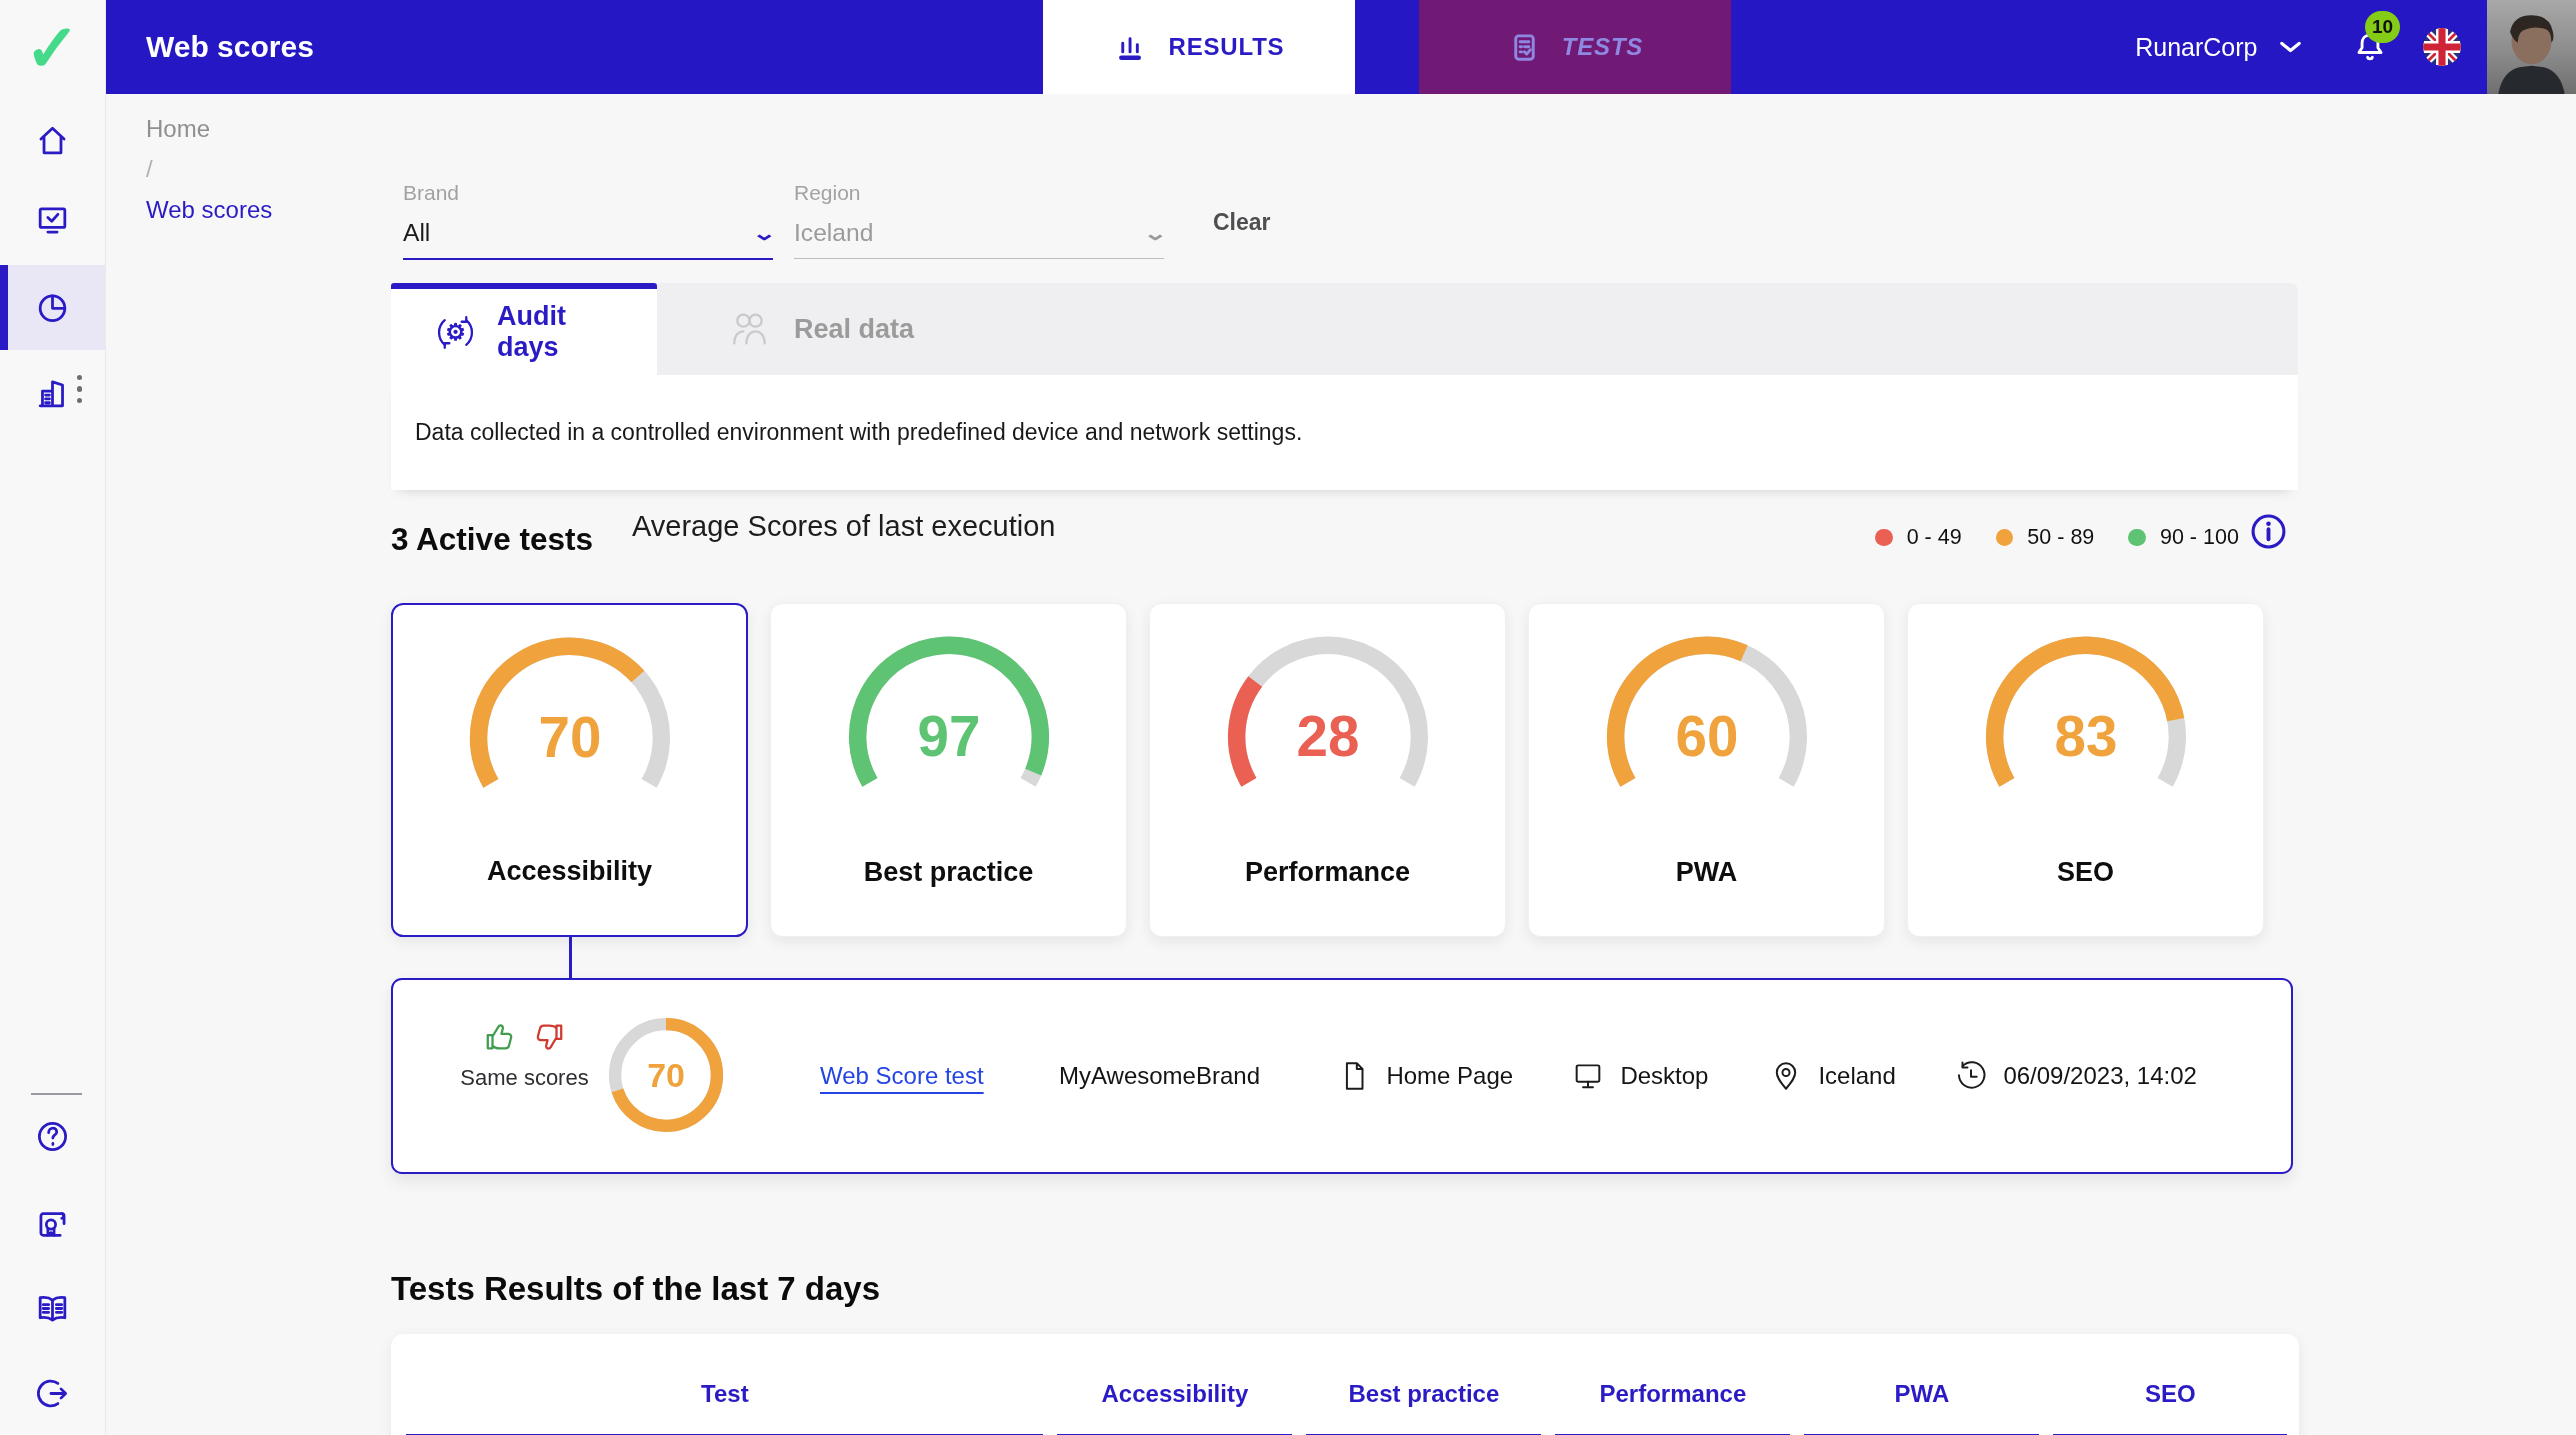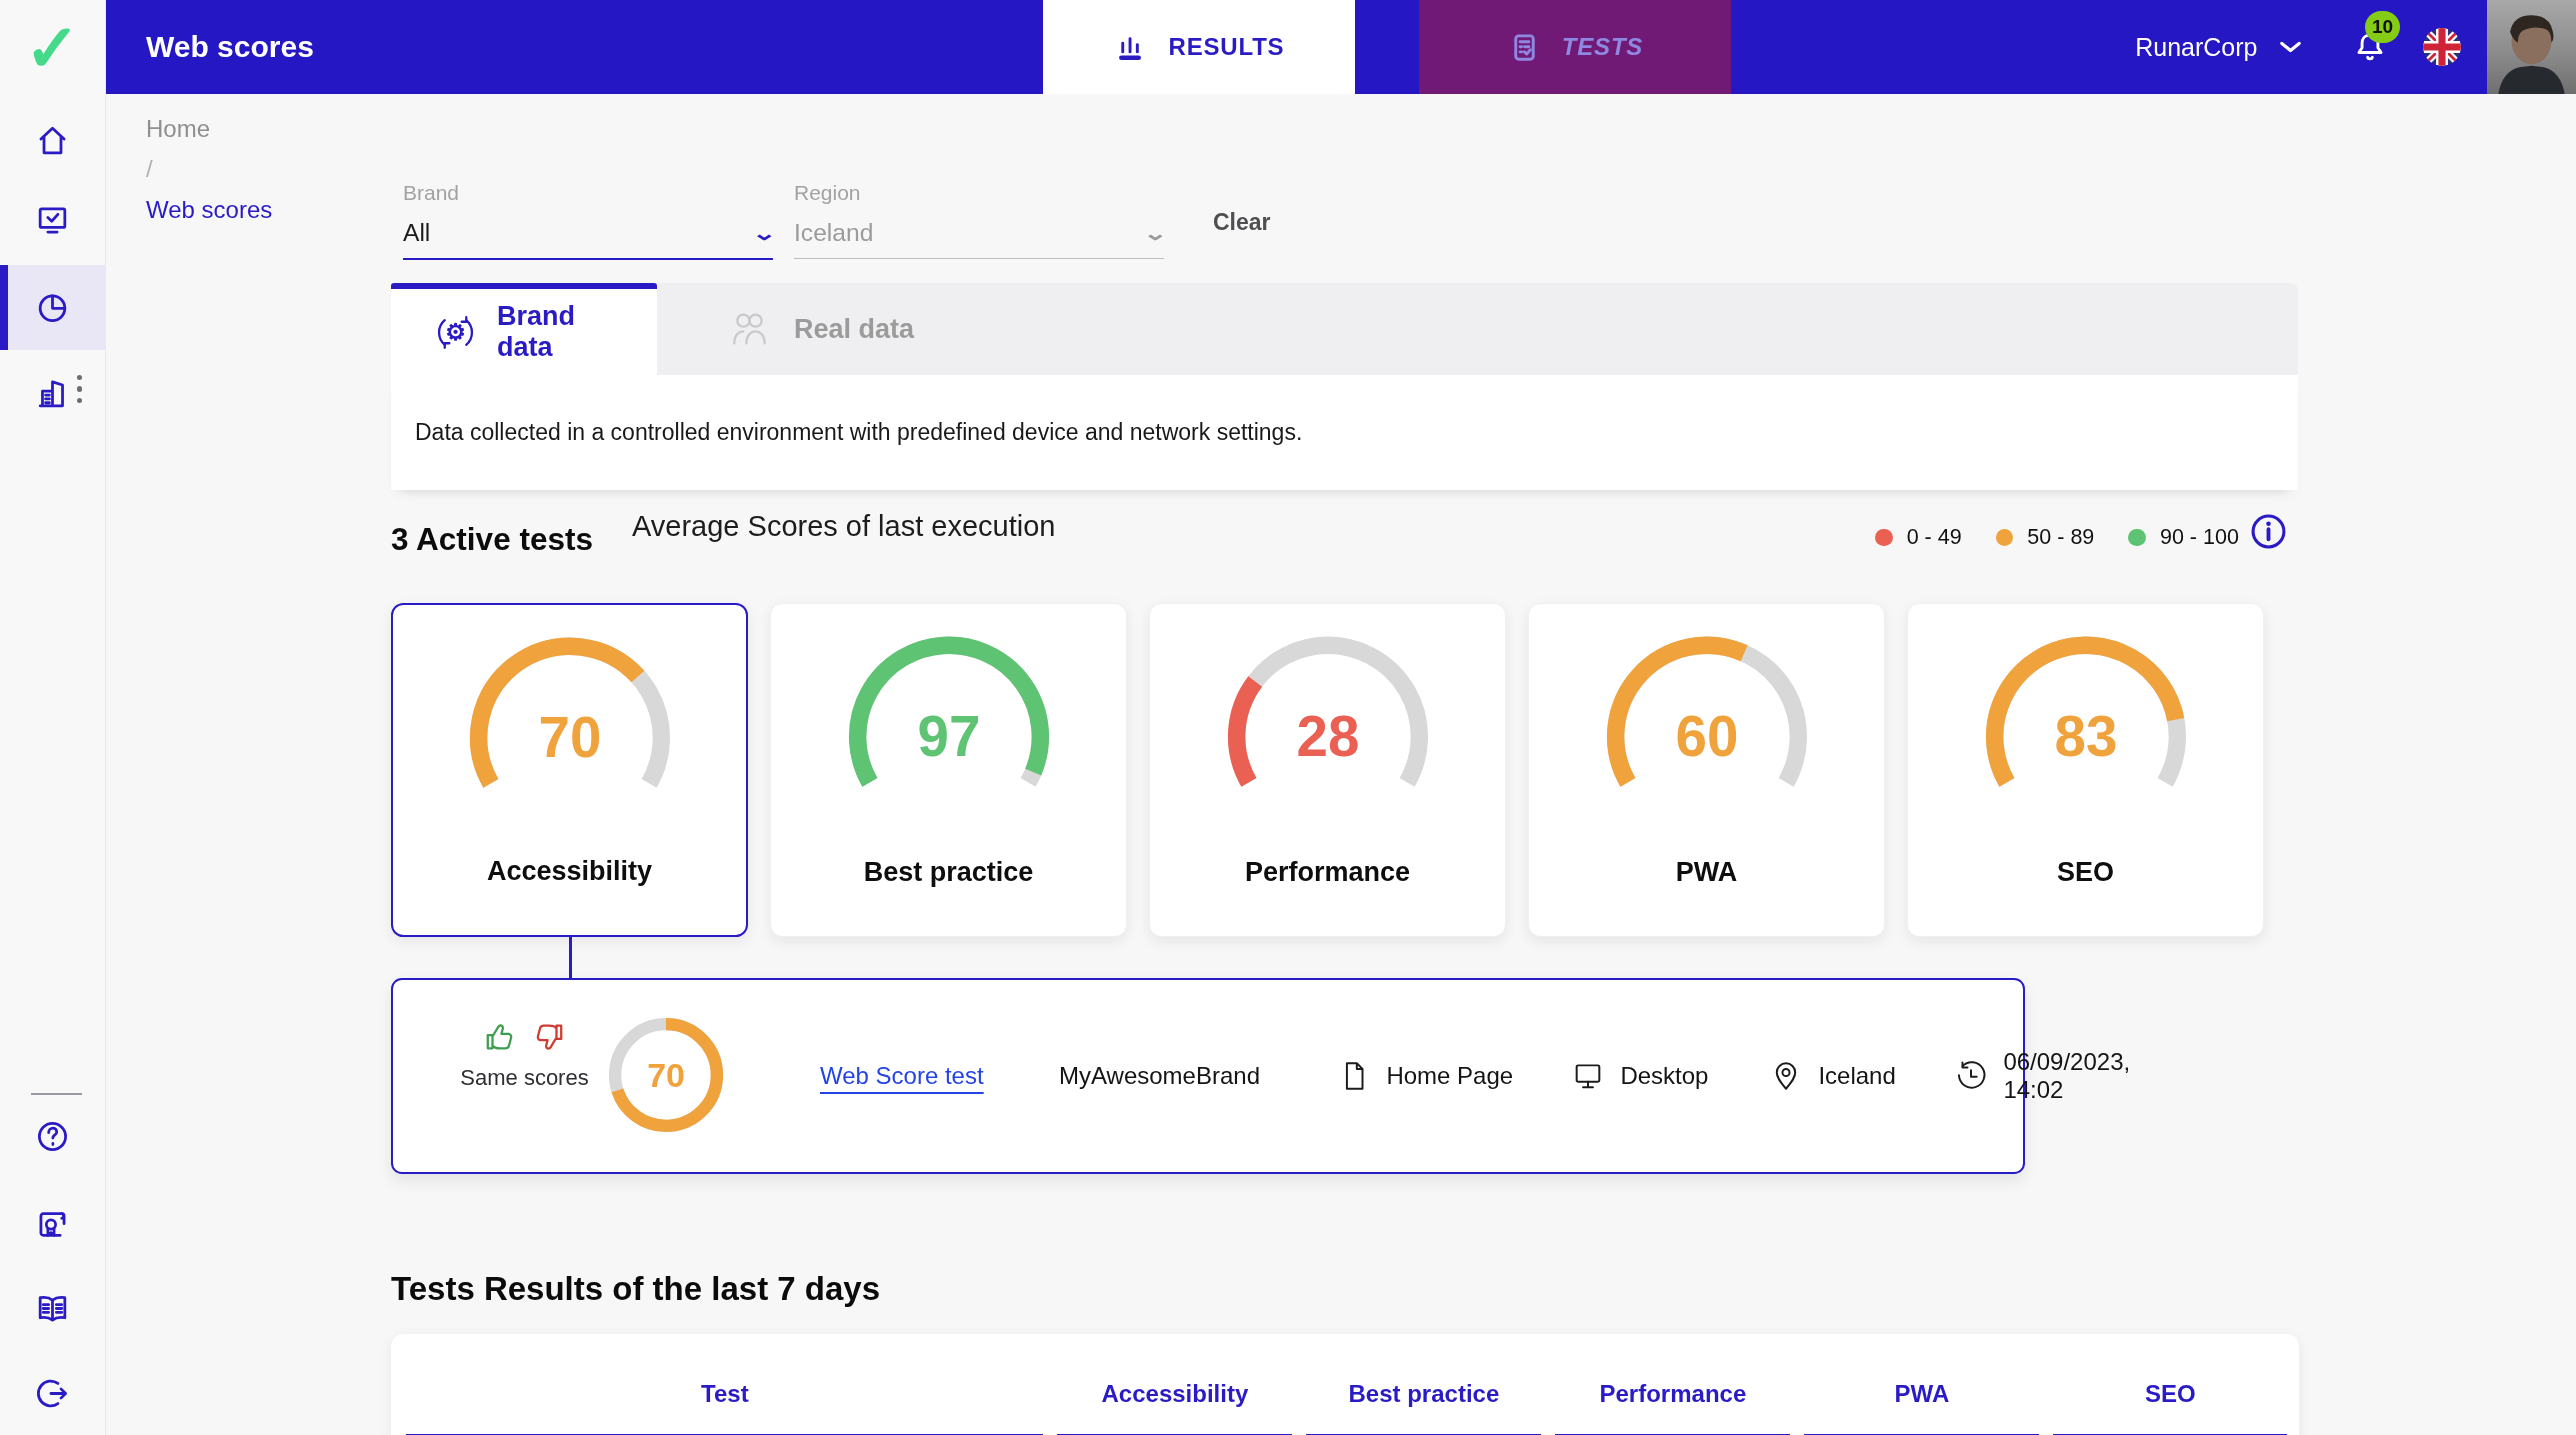--- a/index.html
+++ b/index.html
@@ -68,21 +68,21 @@
   .leg-lab{font-size:21.5px;color:#111;}
   .info-ico{position:absolute;left:2250px;top:513px;width:37px;height:37px;cursor:pointer;}
   
   .cards{position:absolute;left:391px;top:603px;display:flex;gap:22px;}
   .gcard{width:357px;height:334px;background:#fff;border-radius:12.3px;border:1.5px solid #f0f0f2;box-shadow:0 4.6px 14px rgba(0,0,0,.07);box-sizing:border-box;position:relative;cursor:pointer;}
   .gcard.selected{border:2.3px solid #2a1bc5;}
   .gcard svg.gauge{position:absolute;left:50%;top:26px;transform:translateX(-50%);}
   .gcard .glabel{position:absolute;left:0;bottom:48px;width:100%;text-align:center;font-size:27px;font-weight:bold;color:#0e0e0e;}
   .connector{position:absolute;left:569px;top:937px;width:3.1px;height:43px;background:#2a1bc5;}
   
-  .detail{position:absolute;left:391px;top:978px;width:1634px;height:196px;background:#fff;border:2.3px solid #2a1bc5;border-radius:10.8px;box-sizing:border-box;box-shadow:0 7.7px 15.4px rgba(0,0,0,.08);}
+  .detail{position:absolute;left:391px;top:978px;width:1902px;height:196px;background:#fff;border:2.3px solid #2a1bc5;border-radius:10.8px;box-sizing:border-box;box-shadow:0 7.7px 15.4px rgba(0,0,0,.08);}
   .thumbs{position:absolute;left:43px;top:40px;width:177px;text-align:center;}
   .thumbs .ticons{display:flex;justify-content:center;gap:12.3px;}
   .thumbs svg{width:34px;height:34px;fill:none;stroke-width:2.4;stroke-linecap:round;stroke-linejoin:round;cursor:pointer;}
   .thumb-up{stroke:#3f9e4f;}
   .thumb-down{stroke:#cf3b30;transform:scale(-1,-1);}
   .thumbs .tlabel{margin-top:10.8px;font-size:22px;color:#2f2f33;}
   .ring-wrap{position:absolute;left:209px;top:31px;width:131px;height:131px;}
   .d-item{position:absolute;top:0;height:191px;display:flex;align-items:center;gap:15.4px;font-size:24px;color:#141414;}
   .d-item svg{width:34px;height:34px;stroke:#1c1c1c;fill:none;stroke-width:2.8;stroke-linecap:round;stroke-linejoin:round;flex:none;}
   .d-link{color:#2445e4;text-decoration:underline;text-underline-offset:7.7px;text-decoration-thickness:2.3px;cursor:pointer;font-size:24px;}
@@ -238,21 +238,21 @@
   <div class="dtab audit">
     <svg width="43" height="43" viewBox="0 0 56 56" style="font-size:35px">
       <g fill="none" stroke="#2a1bc5" stroke-width="3" stroke-linecap="round">
         <path d="M14 44 a21 21 0 0 1 0-32"></path>
           <path d="M42 12 a21 21 0 0 1 0 32"></path>
         <path d="M42 8 v6 h-6"></path>
           <path d="M14 48 v-6 h6"></path>
       </g>
       <text x="28" y="38" text-anchor="middle" font-size="30" fill="#2a1bc5">⚙</text>
     </svg>
-    <span>Brand data</span>
+    <span>Audit days</span>
   </div>
   <div class="dtab real">
     <svg width="43" height="38" viewBox="0 0 56 50">
       <g fill="none" stroke="#c9c9c9" stroke-width="3" stroke-linecap="round">
         <circle cx="32" cy="14" r="8"></circle>
           <path d="M20 44 c0-12 7-16 12-16 s12 4 12 16"></path>
         <circle cx="16" cy="14" r="8"></circle>
           <path d="M4 44 c0-12 7-16 12-16"></path>
       </g>
     </svg>

